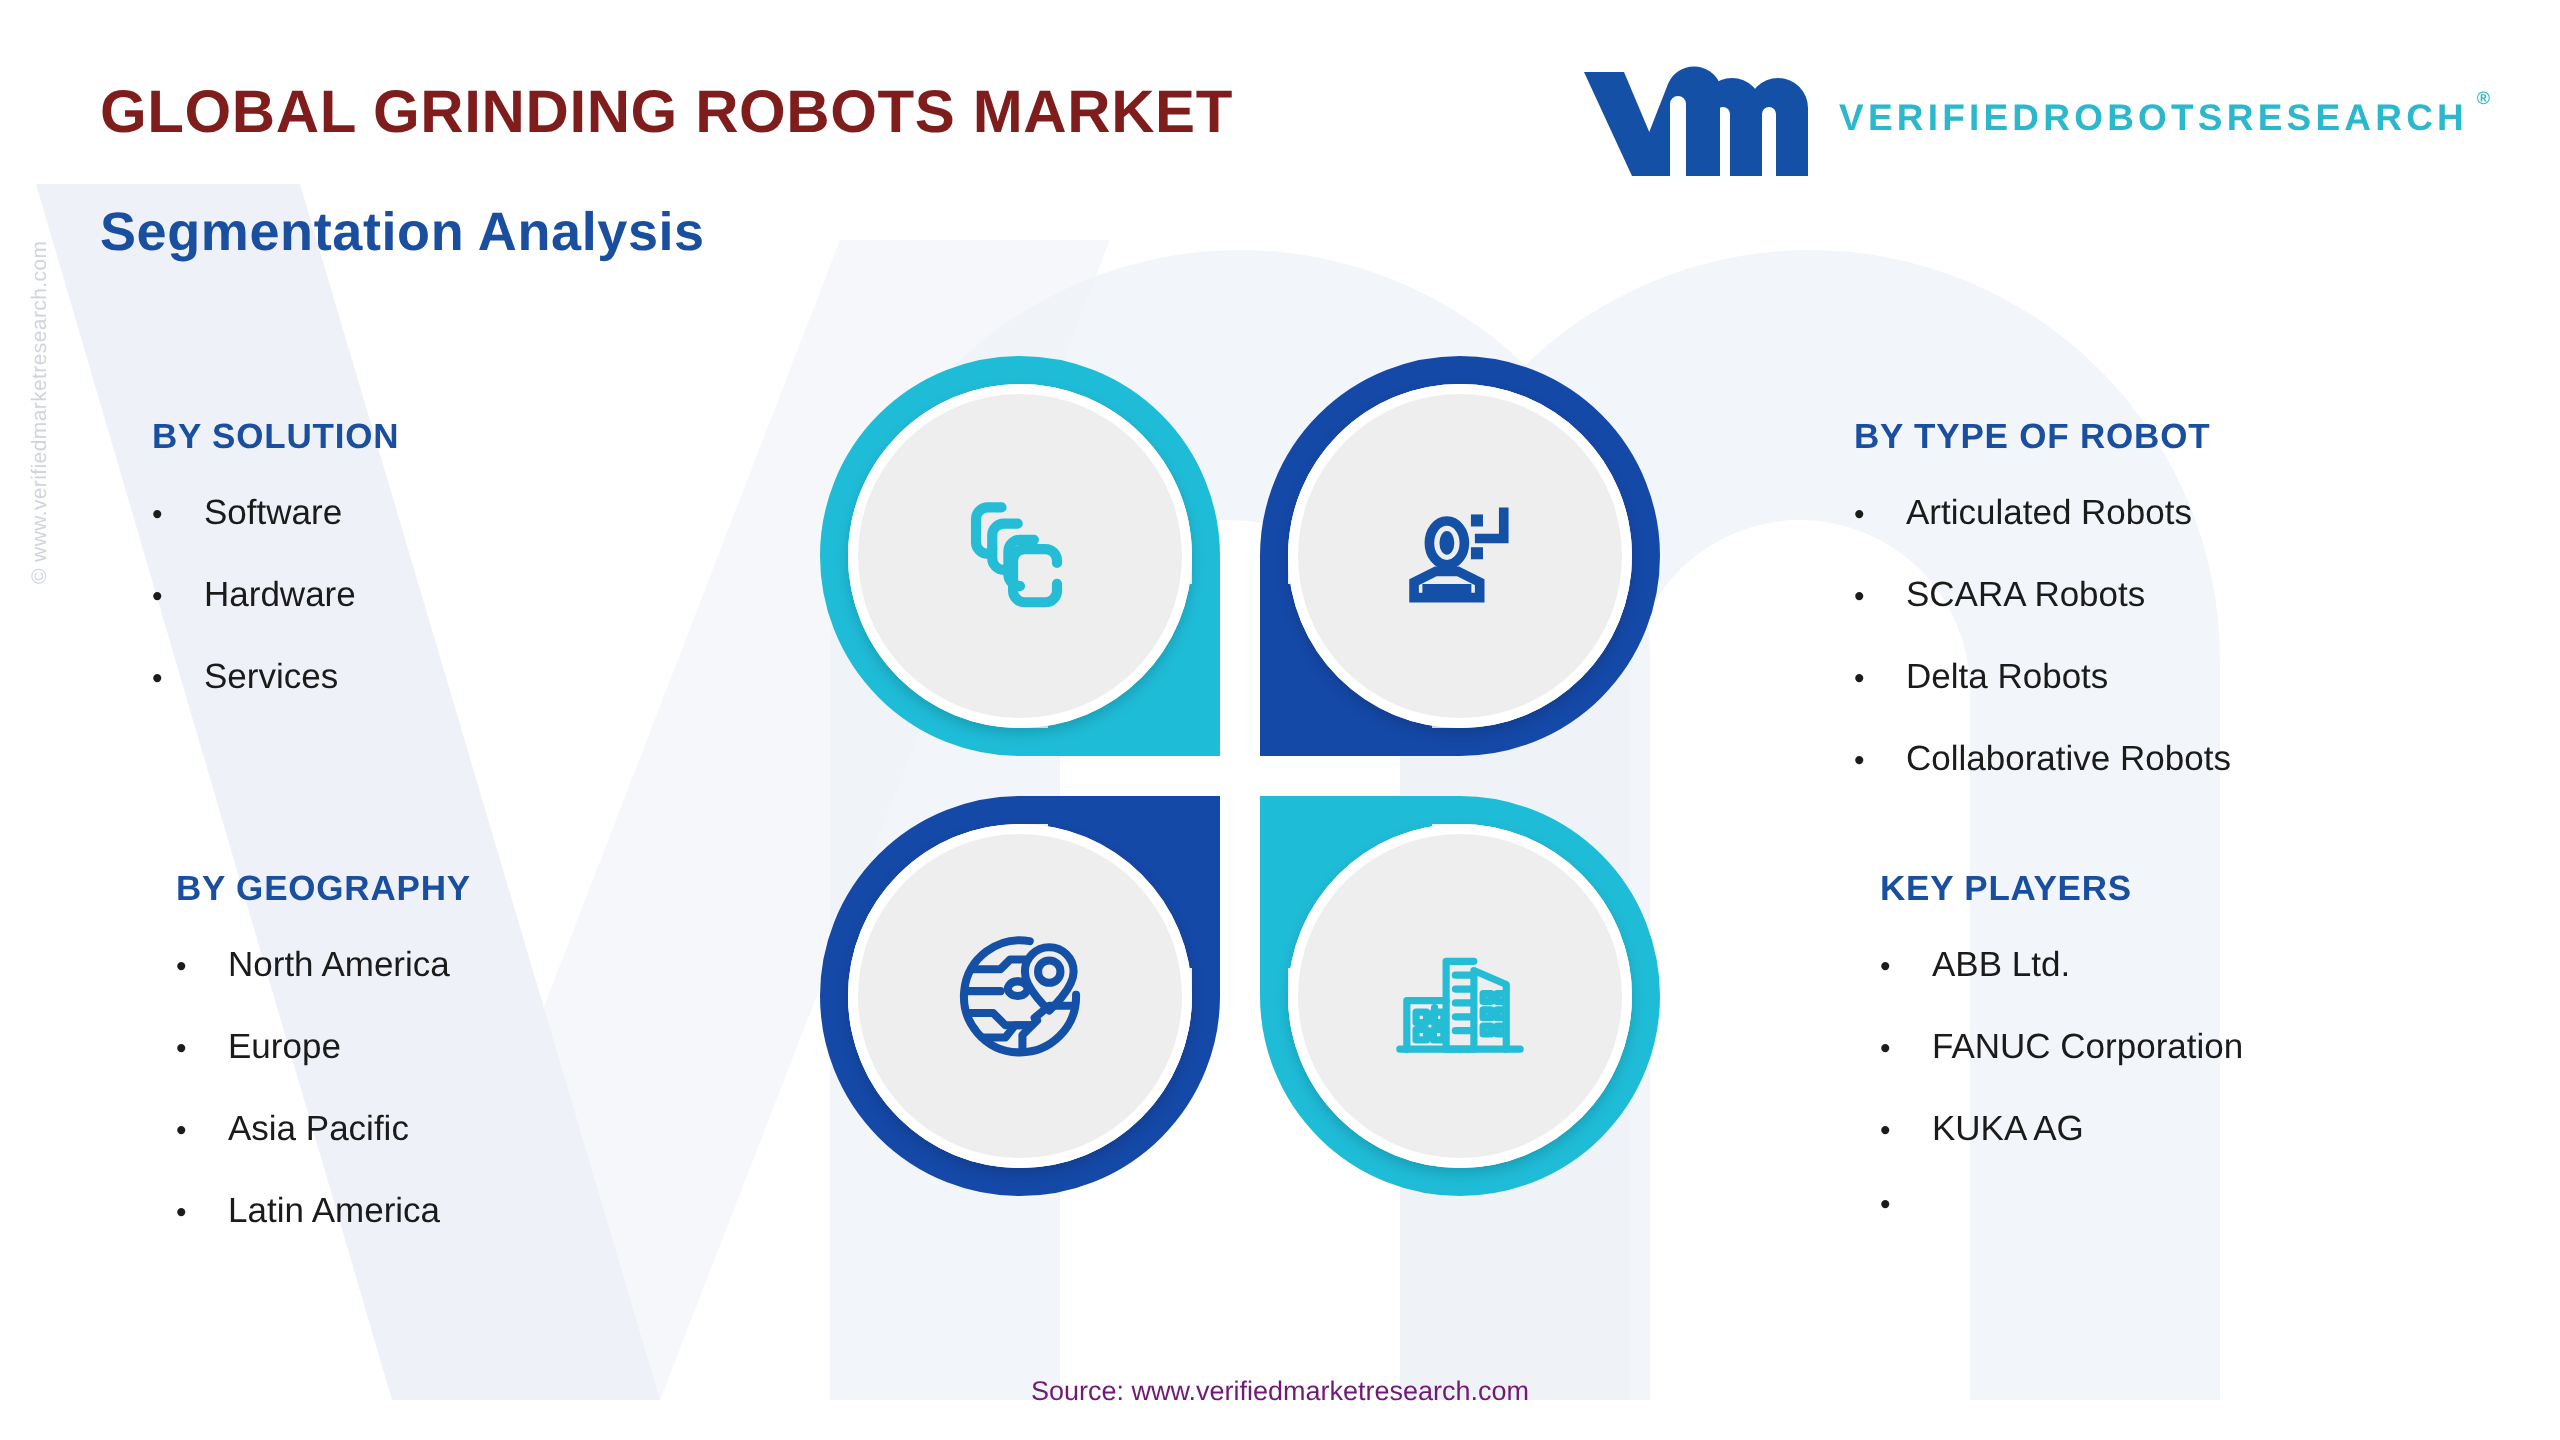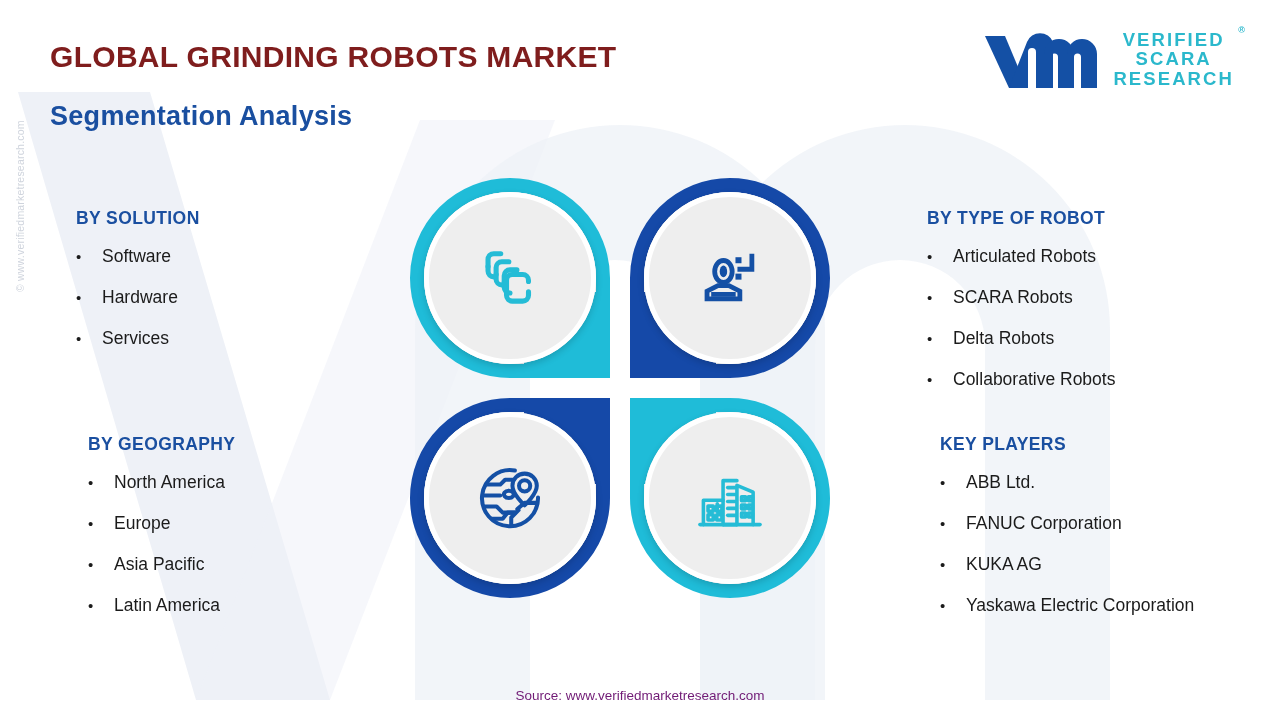--- a/index.html
+++ b/index.html
@@ -75,21 +75,21 @@
     right: 46px;
     top: 28px;
     display: flex;
     align-items: center;
     gap: 12px;
     z-index: 7;
   }
   #logo-mark { display: block; }
   #logo-text {
     display: flex;
-    flex-direction: column;
+    flex-direction: row;
     justify-content: center;
     line-height: 1.06;
     position: relative;
     text-align: center;
   }
   #logo-text .lt {
     font-size: 18.5px;
     font-weight: bold;
     letter-spacing: 2.1px;
     color: #2bb8cc;
@@ -246,21 +246,21 @@
 
       <path d="M2 8 h20 l16 38 l-10 14 h-2 L2 8 Z"></path>
       <path d="M26 60 L44 14 a14 14 0 0 1 26 0 L70 60 h-17 L53 24 a4 4 0 0 0 -8 0 L45 60 Z"></path>
 
       <path d="M61 60 L61 26 a15 15 0 0 1 30 0 L91 60 h-16 L75 29 a3.5 3.5 0 0 0 -7 0 L68 60 Z"></path>
       <path d="M84 60 L84 26 a15 15 0 0 1 30 0 L114 60 h-16 L98 29 a3.5 3.5 0 0 0 -7 0 L91 60 Z"></path>
     </g>
   </svg>
   <div id="logo-text">
     <span class="lt">VERIFIED</span>
-    <span class="lt">SCARA</span>
+    <span class="lt">ROBOTS</span>
     <span class="lt">RESEARCH</span>
     <span id="logo-reg">®</span>
   </div>
 </div>
 
 <div id="block-solution" class="col-block">
   <div class="col-heading">BY SOLUTION</div>
   <ul class="col-list">
     <li>
       <span class="bullet">•</span>
@@ -331,21 +331,20 @@
     <li>
       <span class="bullet">•</span>
       <span>FANUC Corporation</span>
     </li>
     <li>
       <span class="bullet">•</span>
       <span>KUKA AG</span>
     </li>
     <li>
       <span class="bullet">•</span>
-      <span>Yaskawa Electric Corporation</span>
     </li>
   </ul>
 </div>
 
 <div id="quad-graphic">
 
   <div id="quad-tl" class="quad quad-teal">
     <span class="corner-fill"></span>
     <div class="quad-inner">
       <svg class="quad-icon" width="74" height="74" viewBox="0 0 64 64" xmlns="http://www.w3.org/2000/svg" fill="none" stroke="#25bcd6" stroke-width="4.4" stroke-linecap="round" stroke-linejoin="round">

